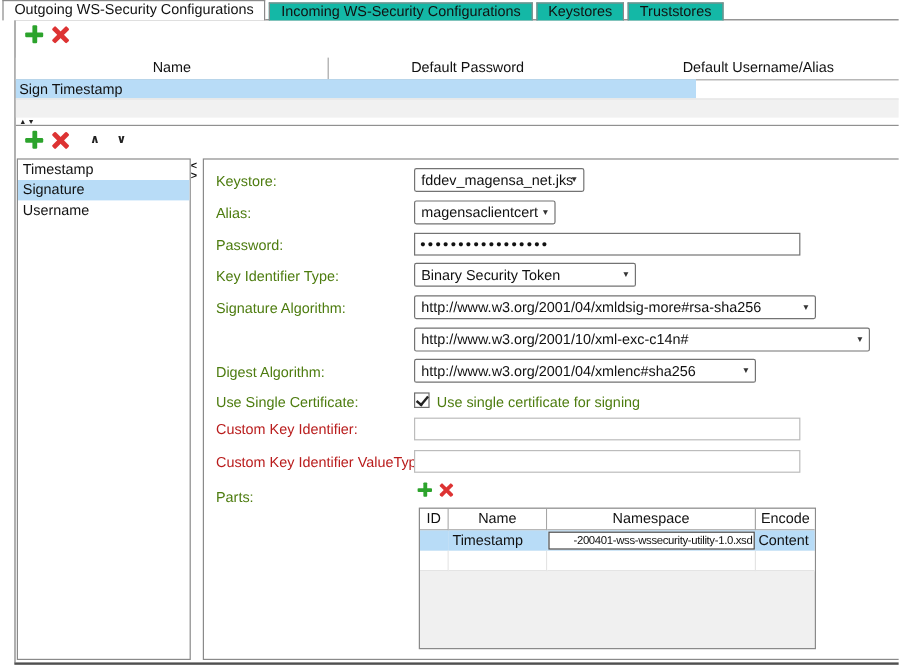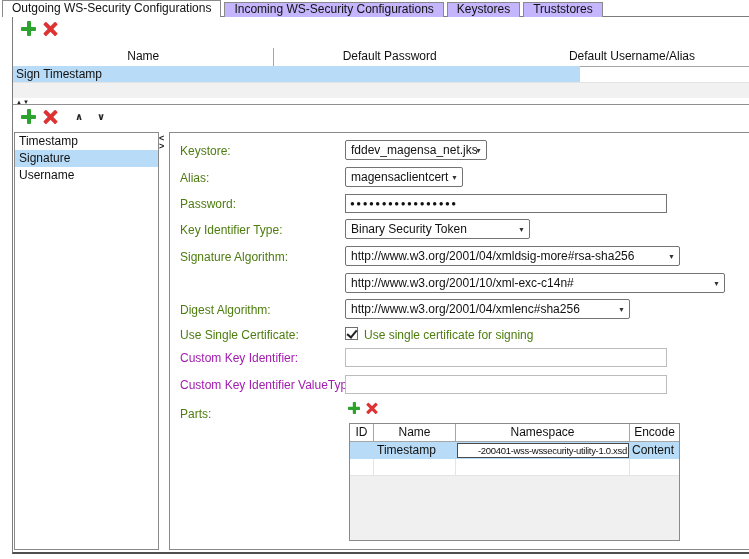--- a/index.html
+++ b/index.html
@@ -4,21 +4,21 @@
 <style>
   html,body{margin:0;padding:0;background:#fff;}
   .screen{
     position:relative;width:749px;height:559px;overflow:hidden;background:#fff;
     font-family:"Liberation Sans","DejaVu Sans",sans-serif;font-size:12px;color:#111;
     -webkit-font-smoothing:antialiased;
   }
   .abs{position:absolute;box-sizing:border-box;}
   
   .tabbar{position:absolute;top:0;left:2px;display:flex;align-items:flex-start;z-index:6;}
-  .tab{box-sizing:border-box;background:#c4b5fd;border:1px solid #8a8a8a;border-bottom:none;
+  .tab{box-sizing:border-box;background:#14b8a6;border:1px solid #8a8a8a;border-bottom:none;
        margin-top:2px;height:15px;line-height:13px;padding:0 9px;white-space:nowrap;cursor:default;}
   .tab + .tab{margin-left:3px;}
   .tab.active{background:#fff;margin-top:0;height:17px;line-height:15px;z-index:7;position:relative;}
   
   .content{position:absolute;top:16px;left:12px;width:749px;height:538px;box-sizing:border-box;
            border:1px solid #7c7c7c;border-bottom:2px solid #4f4f4f;background:#fff;overflow:hidden;}
   
   .ic{display:inline-block;position:relative;}
   .ic-plus{width:15px;height:15px;}
   .ic-plus::before{content:"";position:absolute;left:0;top:5.5px;width:15px;height:4px;background:#2ca32c;border-radius:1px;}
@@ -36,21 +36,21 @@
   .thead .hc{box-sizing:border-box;border-right:1px solid #a6a6a6;height:18px;line-height:17px;text-align:center;overflow:hidden;white-space:nowrap;}
   .trow{display:flex;height:16px;line-height:16px;}
   .trow .tc{box-sizing:border-box;overflow:hidden;white-space:nowrap;}
   .sel{background:#b8dcf7;}
   .filler{background:#f1f1f1;border-top:1px solid #e3e3e3;}
   
   .panel{border:1px solid #8a8a8a;background:#fff;overflow:hidden;}
   .list-row{height:17px;line-height:17px;padding-left:4px;white-space:nowrap;cursor:default;}
   
   .flabel{position:absolute;left:10px;white-space:nowrap;color:#4d7c0f;}
-  .flabel.dis{color:#a21caf;}
+  .flabel.dis{color:#b91c1c;}
   .select{position:absolute;box-sizing:border-box;height:20px;background:#fff;border:1px solid #737373;border-radius:2px;
           padding:0 16px 0 5px;line-height:18px;white-space:nowrap;overflow:hidden;cursor:default;}
   .select .caret{position:absolute;right:4px;top:6px;font-size:7px;line-height:7px;color:#333;}
   .tinput{position:absolute;box-sizing:border-box;height:19px;background:#fff;border:1px solid #737373;
           padding:0 4px;line-height:17px;white-space:nowrap;overflow:hidden;}
   .tinput.dis{border-color:#bcbcbc;}
   .pwd{font-size:8px;letter-spacing:1.5px;line-height:17px;}
   .cbox{position:absolute;box-sizing:border-box;width:13px;height:13px;background:#fff;border:1px solid #6e6e6e;}
   .cbox::after{content:"";position:absolute;left:3px;top:0px;width:4px;height:8px;border:solid #222;border-width:0 2px 2px 0;transform:rotate(40deg);}
   

